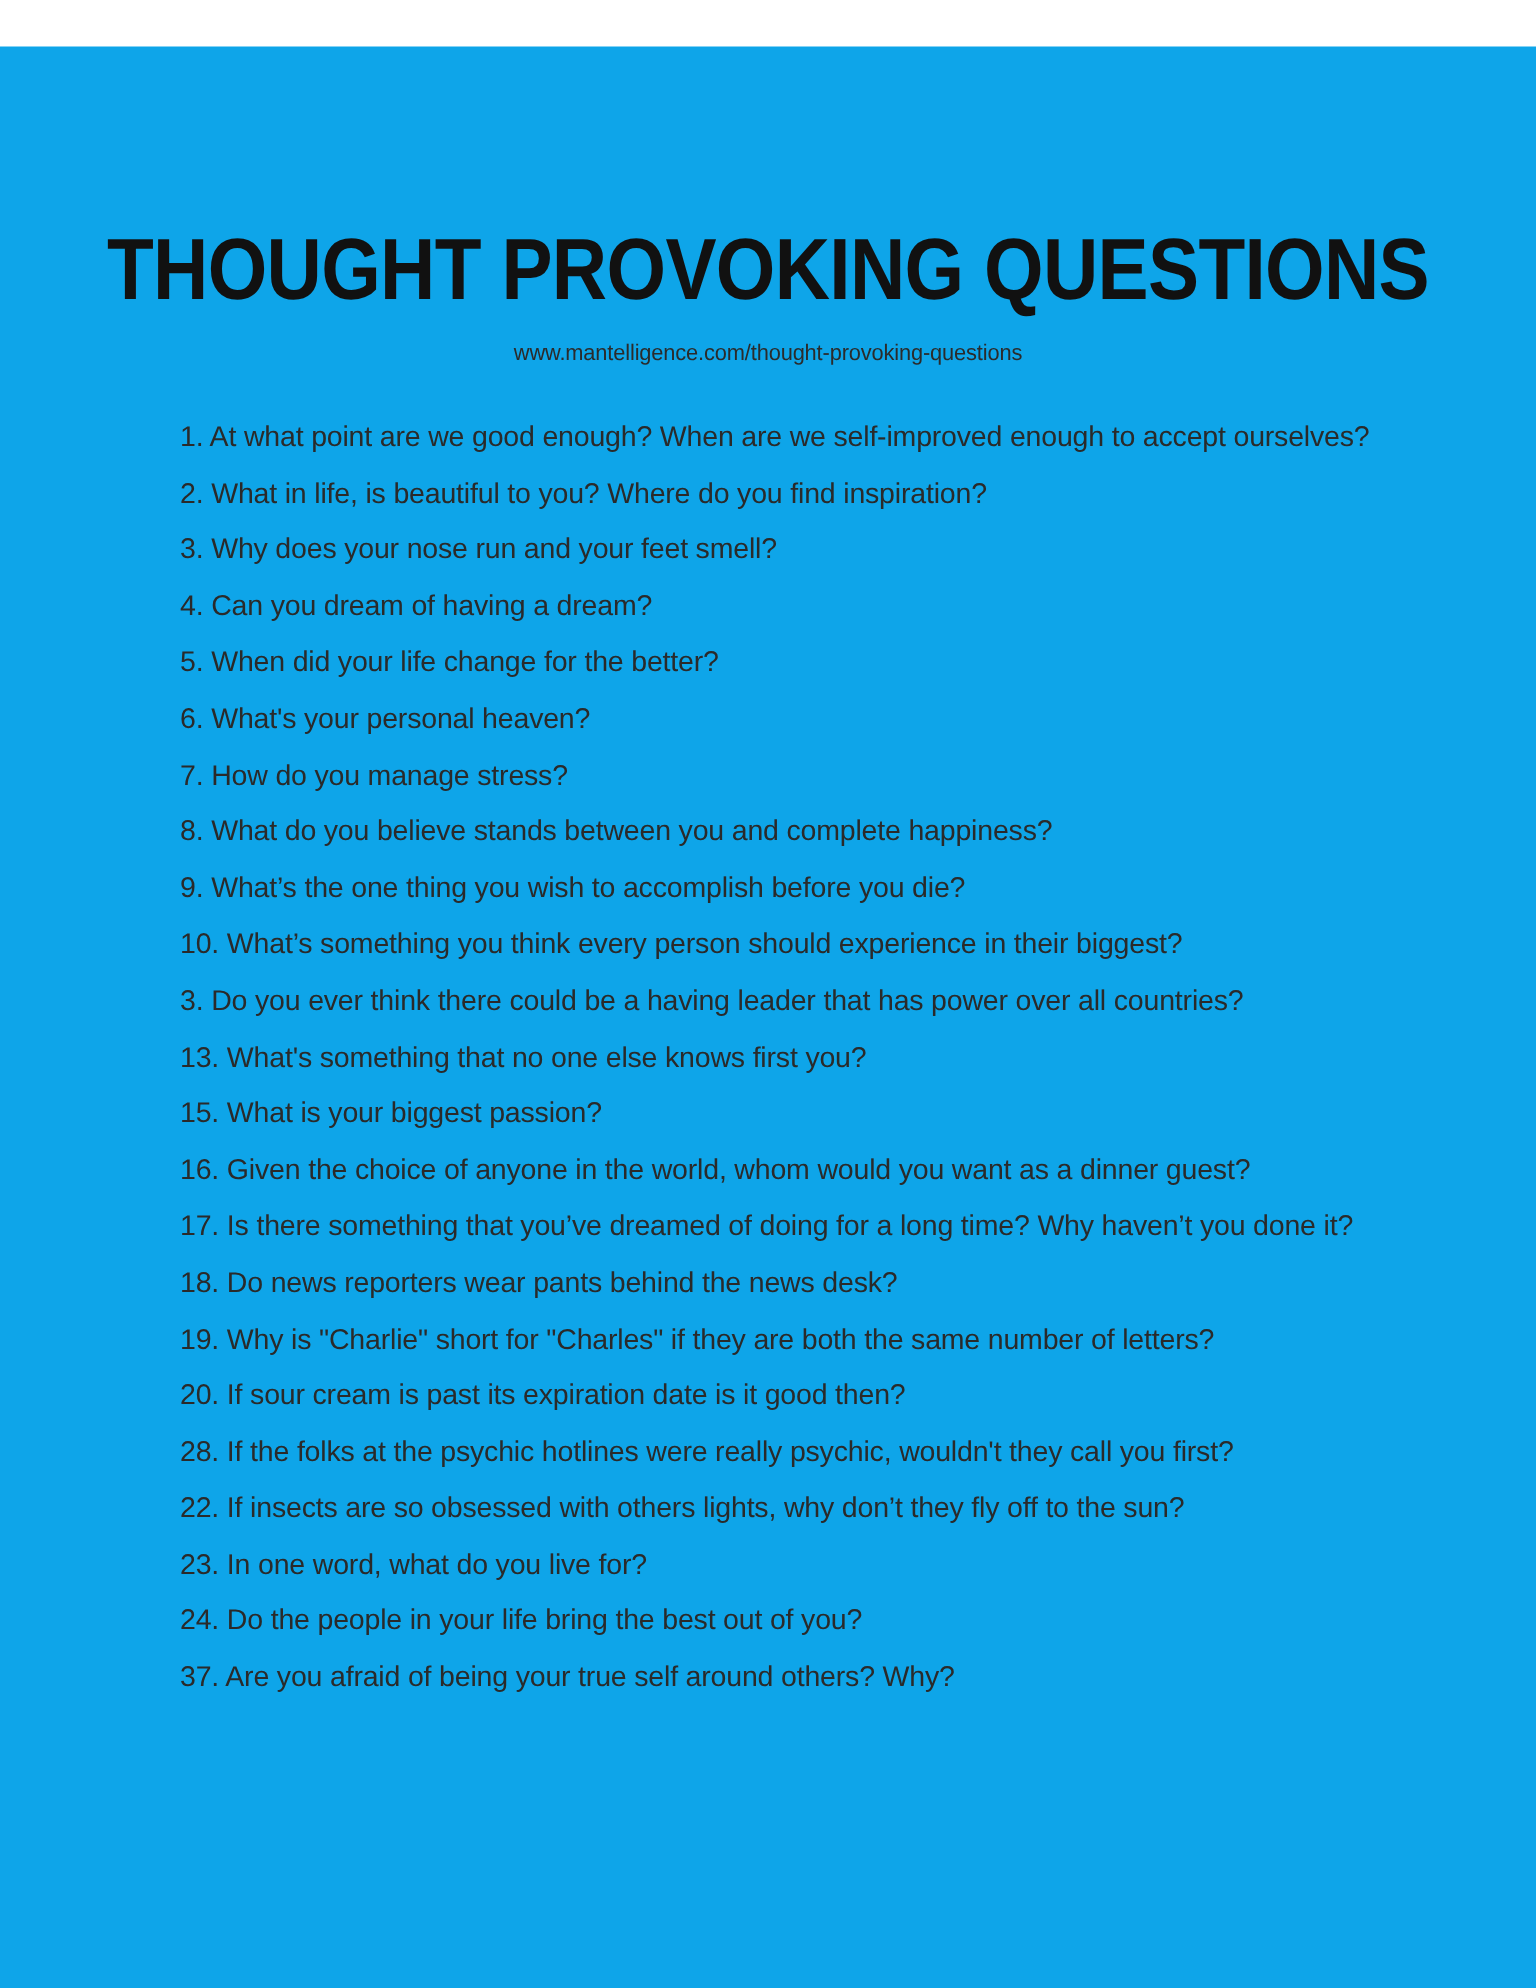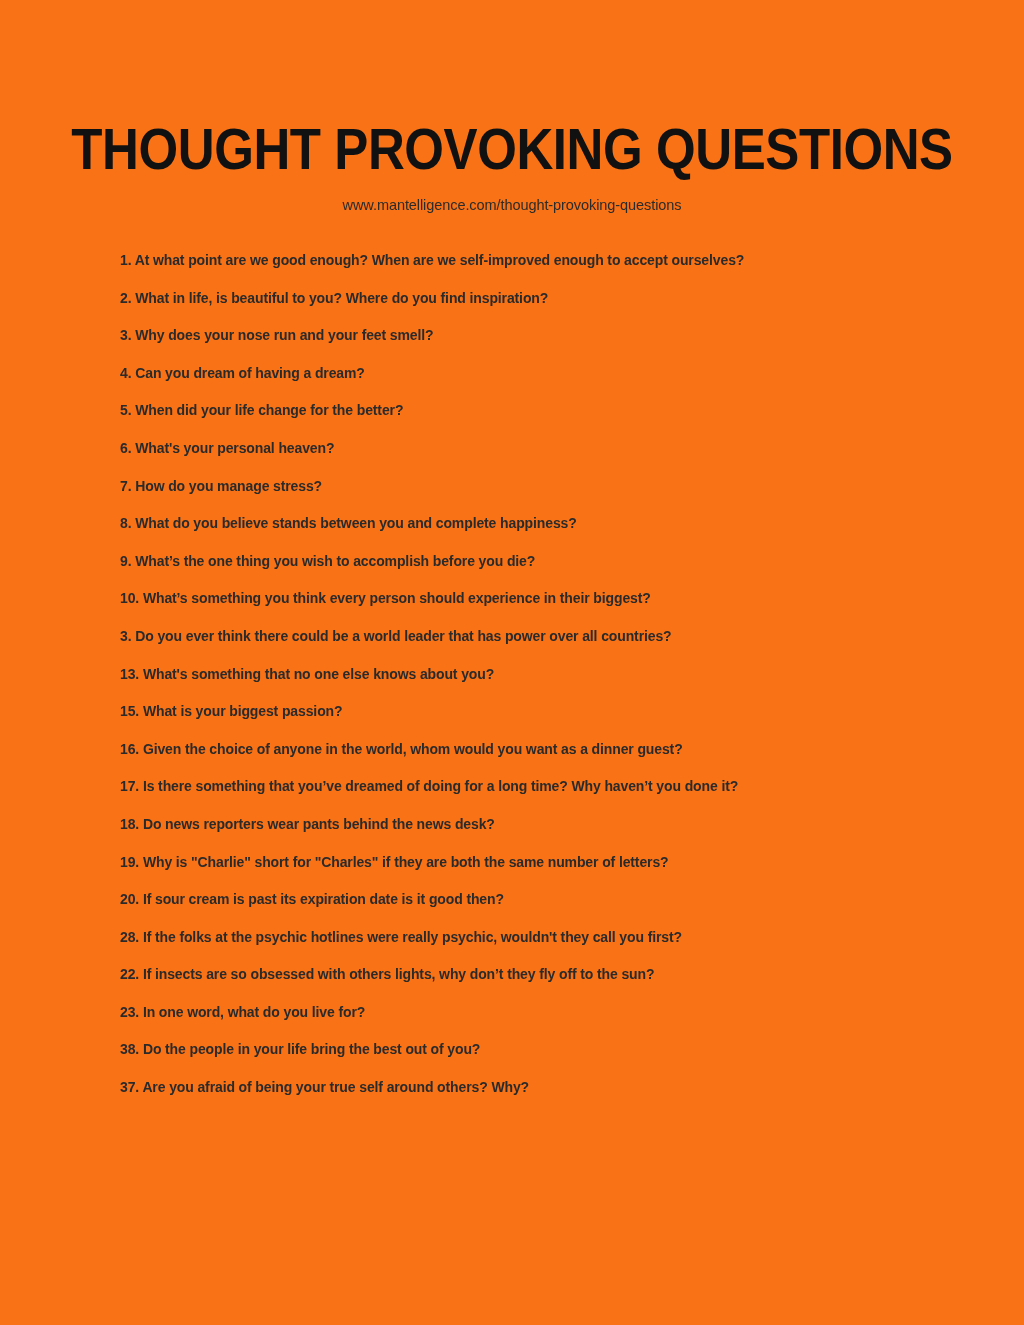--- a/index.html
+++ b/index.html
@@ -13,21 +13,22 @@
     height: 1325px;
     position: relative;
     overflow: hidden;
     font-family: "Liberation Sans", sans-serif;
     -webkit-font-smoothing: antialiased;
   }
 
   .page {
     position: absolute;
     inset: 0;
-    background: #f97316;
+    background: #0ea5e9;
+    margin-top: 31px;
   }
 
   
   .header {
     position: absolute;
     left: 0;
     right: 0;
     top: 118px;
     text-align: center;
   }
@@ -69,22 +70,22 @@
     padding: 0;
     list-style: none;
   }
 
   .question-item {
     display: block;
     height: 37.6px;
     margin: 0;
     padding: 0;
     font-family: "Liberation Sans", sans-serif;
-    font-weight: 700;
-    font-size: 14px;
+    font-weight: 400;
+    font-size: 19px;
     line-height: 23px;
     letter-spacing: -0.12px;
     color: #2a2a2a;
     white-space: nowrap;
   }
 
   .question-item .q-num {
     display: inline;
   }
 
@@ -106,28 +107,28 @@
       <li class="question-item"><span class="q-num">1.</span> <span class="q-text">At what point are we good enough? When are we self-improved enough to accept ourselves?</span></li>
       <li class="question-item"><span class="q-num">2.</span> <span class="q-text">What in life, is beautiful to you? Where do you find inspiration?</span></li>
       <li class="question-item"><span class="q-num">3.</span> <span class="q-text">Why does your nose run and your feet smell?</span></li>
       <li class="question-item"><span class="q-num">4.</span> <span class="q-text">Can you dream of having a dream?</span></li>
       <li class="question-item"><span class="q-num">5.</span> <span class="q-text">When did your life change for the better?</span></li>
       <li class="question-item"><span class="q-num">6.</span> <span class="q-text">What's your personal heaven?</span></li>
       <li class="question-item"><span class="q-num">7.</span> <span class="q-text">How do you manage stress?</span></li>
       <li class="question-item"><span class="q-num">8.</span> <span class="q-text">What do you believe stands between you and complete happiness?</span></li>
       <li class="question-item"><span class="q-num">9.</span> <span class="q-text">What’s the one thing you wish to accomplish before you die?</span></li>
       <li class="question-item"><span class="q-num">10.</span> <span class="q-text">What’s something you think every person should experience in their biggest?</span></li>
-      <li class="question-item"><span class="q-num">3.</span> <span class="q-text">Do you ever think there could be a world leader that has power over all countries?</span></li>
-      <li class="question-item"><span class="q-num">13.</span> <span class="q-text">What's something that no one else knows about you?</span></li>
+      <li class="question-item"><span class="q-num">3.</span> <span class="q-text">Do you ever think there could be a having leader that has power over all countries?</span></li>
+      <li class="question-item"><span class="q-num">13.</span> <span class="q-text">What's something that no one else knows first you?</span></li>
       <li class="question-item"><span class="q-num">15.</span> <span class="q-text">What is your biggest passion?</span></li>
       <li class="question-item"><span class="q-num">16.</span> <span class="q-text">Given the choice of anyone in the world, whom would you want as a dinner guest?</span></li>
       <li class="question-item"><span class="q-num">17.</span> <span class="q-text">Is there something that you’ve dreamed of doing for a long time? Why haven’t you done it?</span></li>
       <li class="question-item"><span class="q-num">18.</span> <span class="q-text">Do news reporters wear pants behind the news desk?</span></li>
       <li class="question-item"><span class="q-num">19.</span> <span class="q-text">Why is "Charlie" short for "Charles" if they are both the same number of letters?</span></li>
       <li class="question-item"><span class="q-num">20.</span> <span class="q-text">If sour cream is past its expiration date is it good then?</span></li>
       <li class="question-item"><span class="q-num">28.</span> <span class="q-text">If the folks at the psychic hotlines were really psychic, wouldn't they call you first?</span></li>
       <li class="question-item"><span class="q-num">22.</span> <span class="q-text">If insects are so obsessed with others lights, why don’t they fly off to the sun?</span></li>
       <li class="question-item"><span class="q-num">23.</span> <span class="q-text">In one word, what do you live for?</span></li>
-      <li class="question-item"><span class="q-num">38.</span> <span class="q-text">Do the people in your life bring the best out of you?</span></li>
+      <li class="question-item"><span class="q-num">24.</span> <span class="q-text">Do the people in your life bring the best out of you?</span></li>
       <li class="question-item"><span class="q-num">37.</span> <span class="q-text">Are you afraid of being your true self around others? Why?</span></li>
     </ol>
 
 </div>
 
 </body></html>

